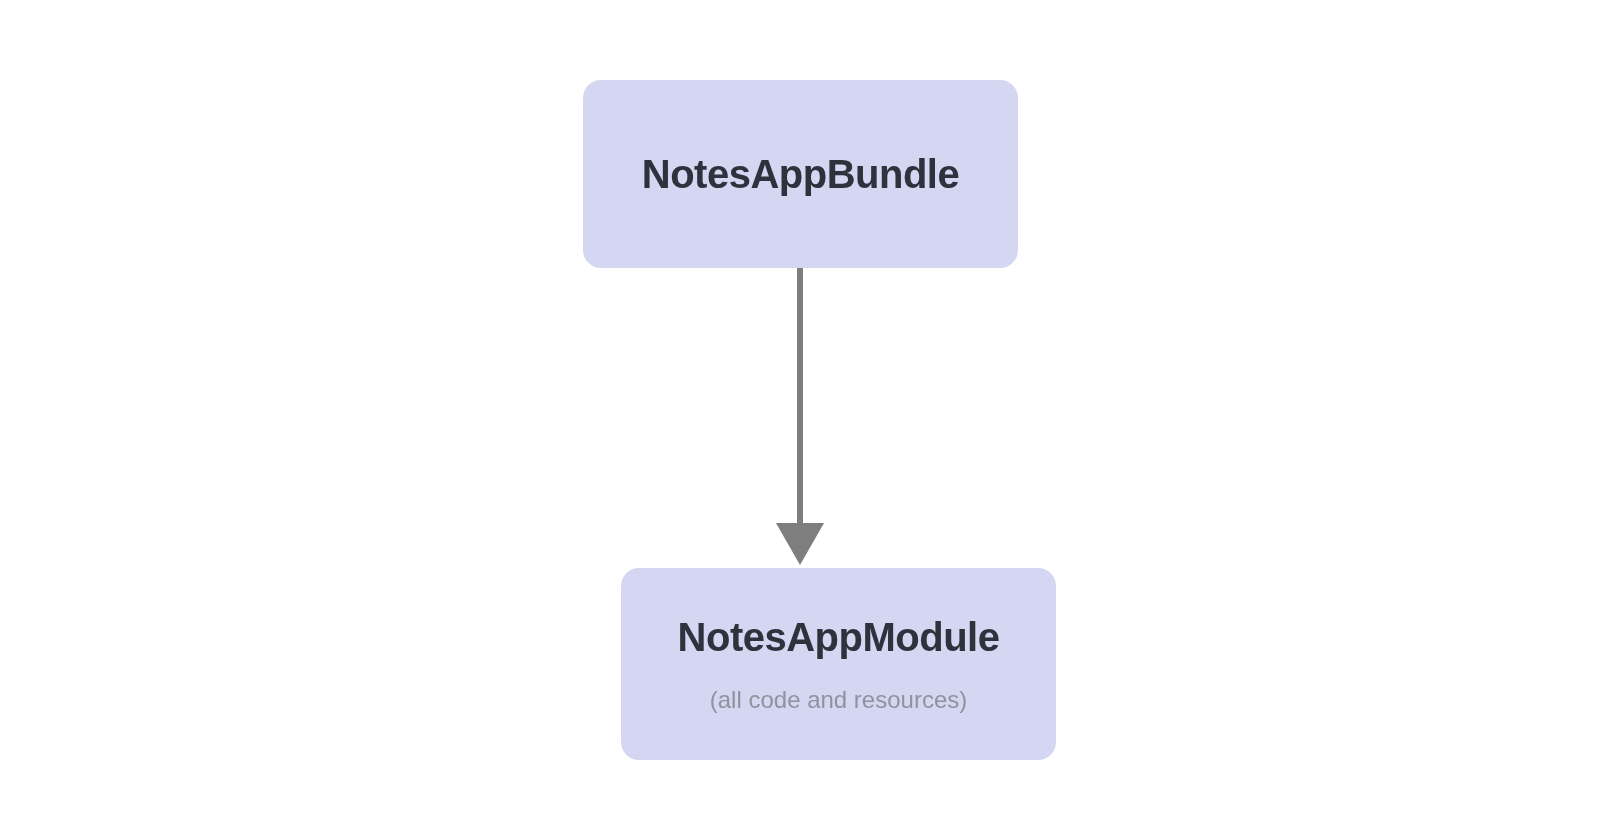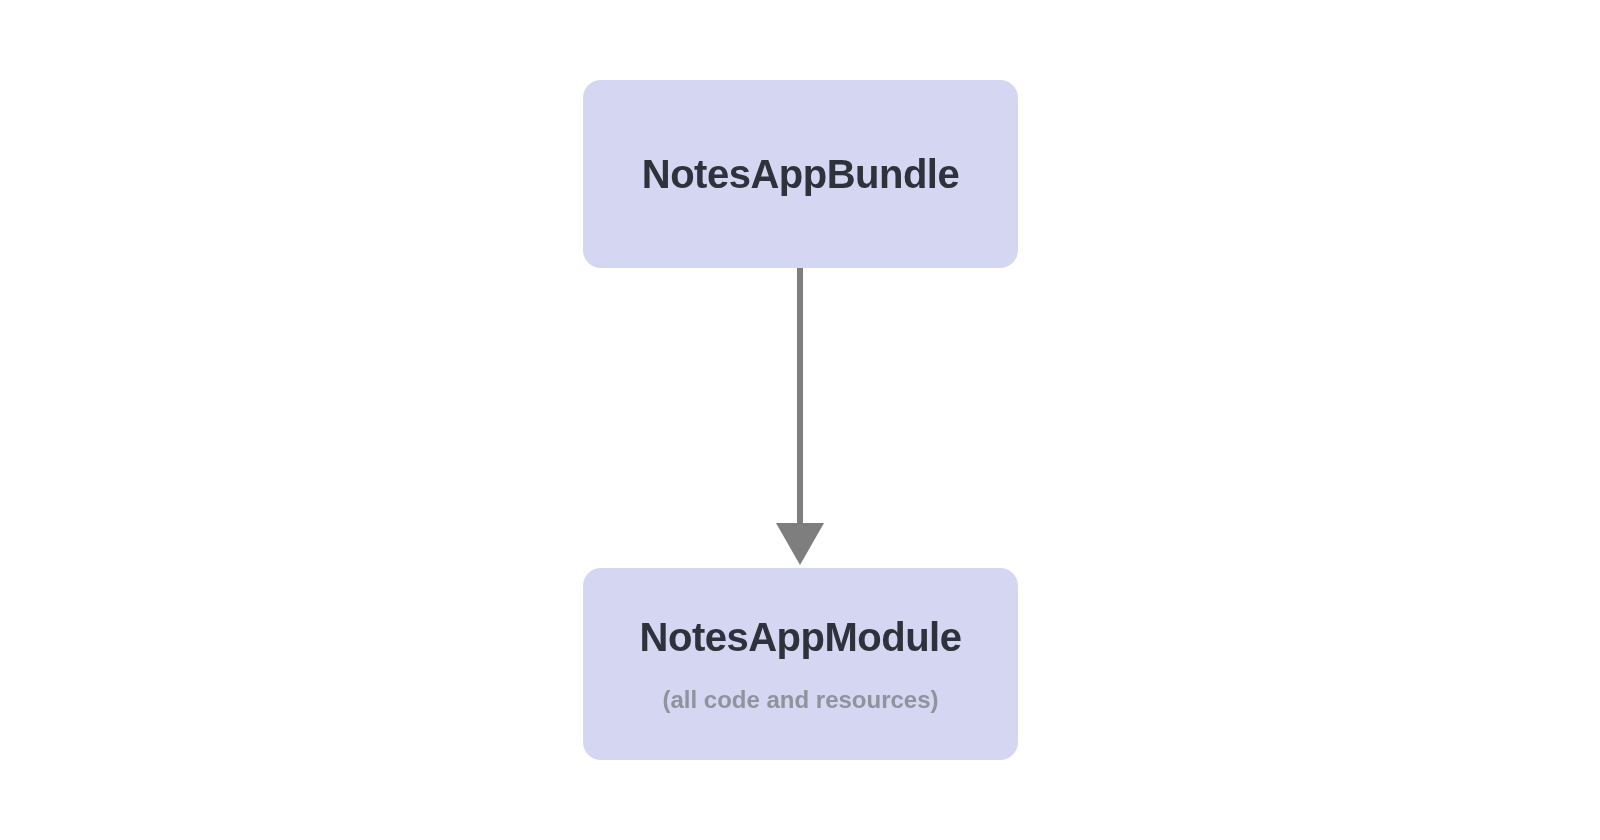--- a/index.html
+++ b/index.html
@@ -27,32 +27,33 @@
     box-sizing: border-box;
   }
   .node-top {
     top: 80px;
     height: 188px;
   }
   .node-bottom {
     top: 568px;
     height: 192px;
     gap: 28px;
+    margin-left: 38px;
   }
   .node-title {
     font-size: 40px;
     font-weight: bold;
     letter-spacing: -0.5px;
     color: #2e323c;
     line-height: 1.1;
     white-space: nowrap;
   }
   .node-subtitle {
     font-size: 24px;
-    font-weight: bold;
+    font-weight: normal;
     color: #8e939e;
     line-height: 1.1;
     white-space: nowrap;
   }
   .arrow {
     position: absolute;
     left: 770px;
     top: 265px;
     width: 60px;
     height: 303px;

